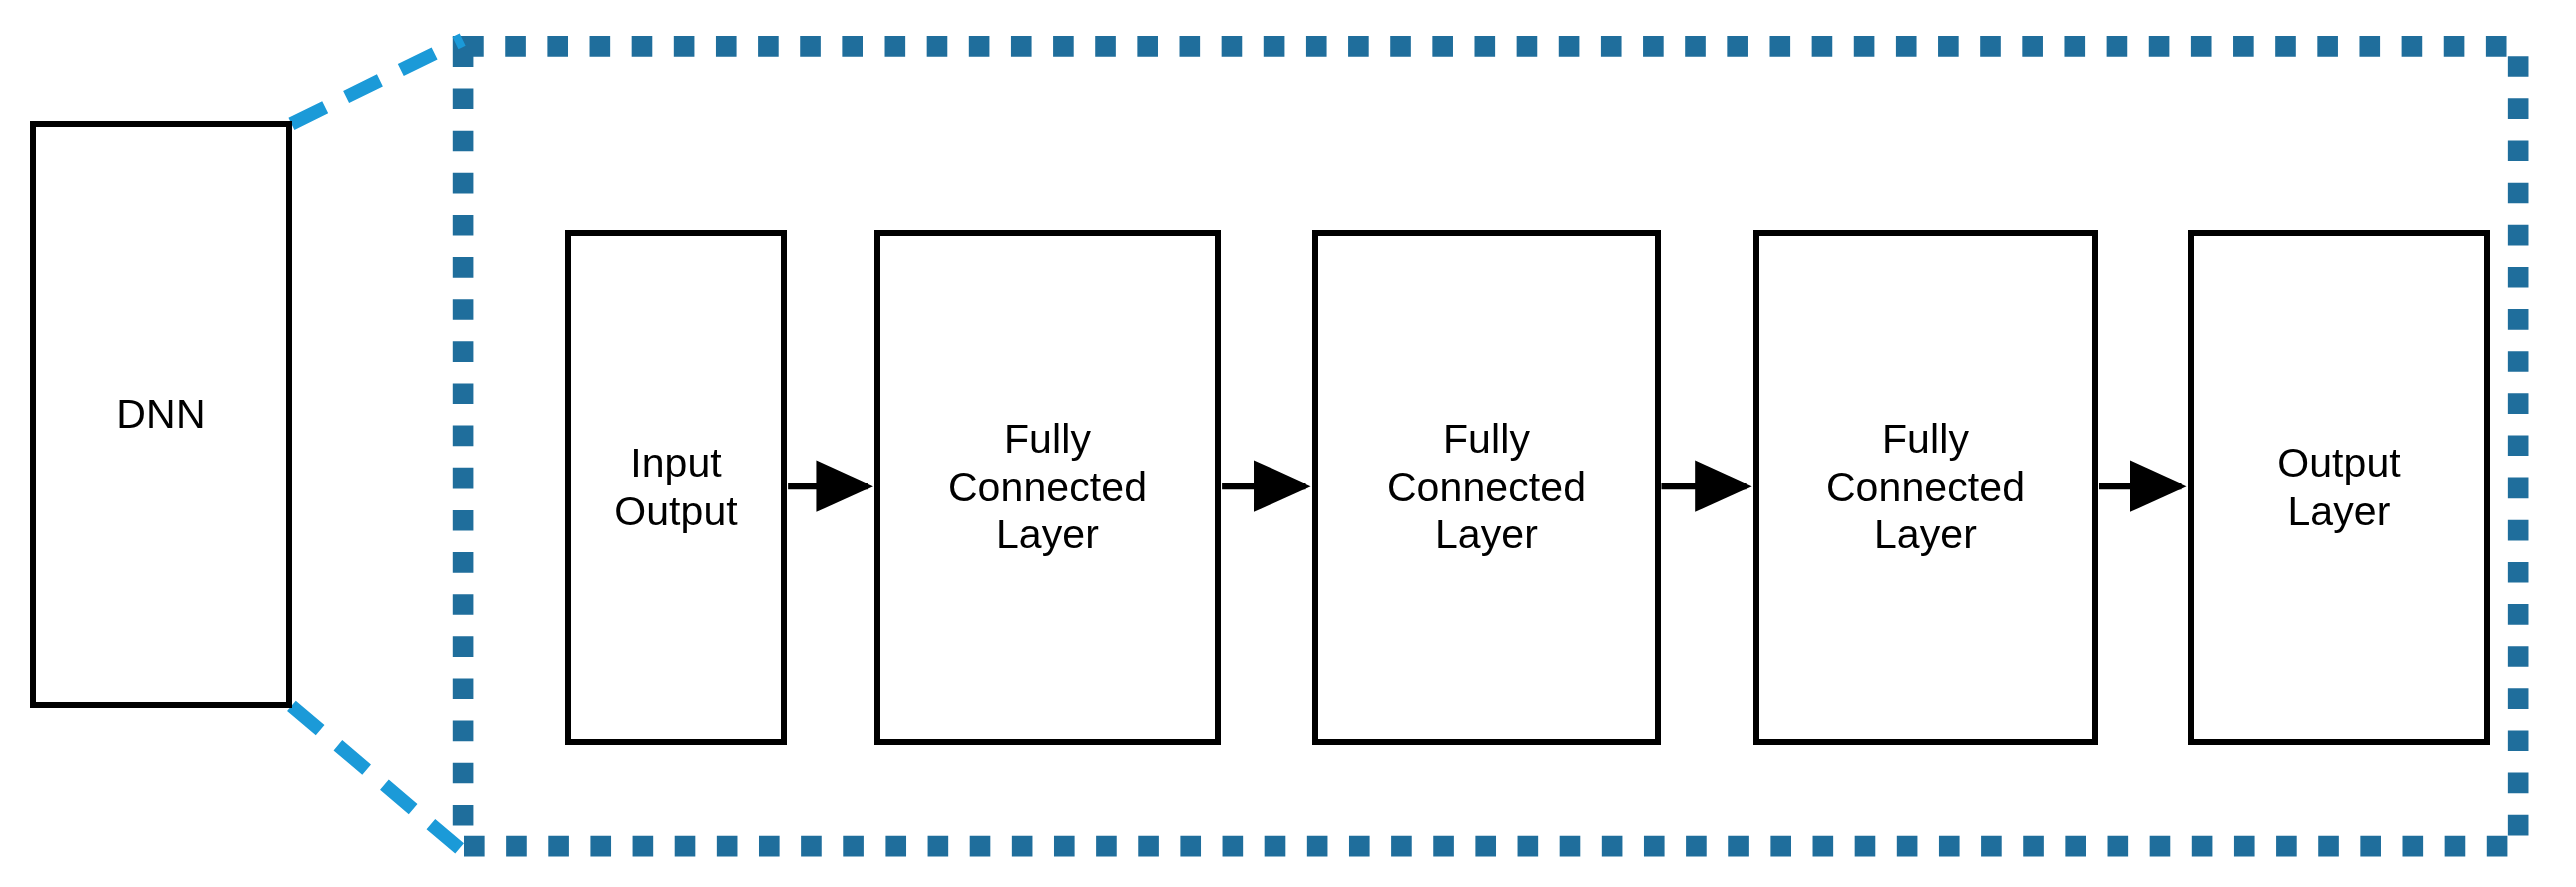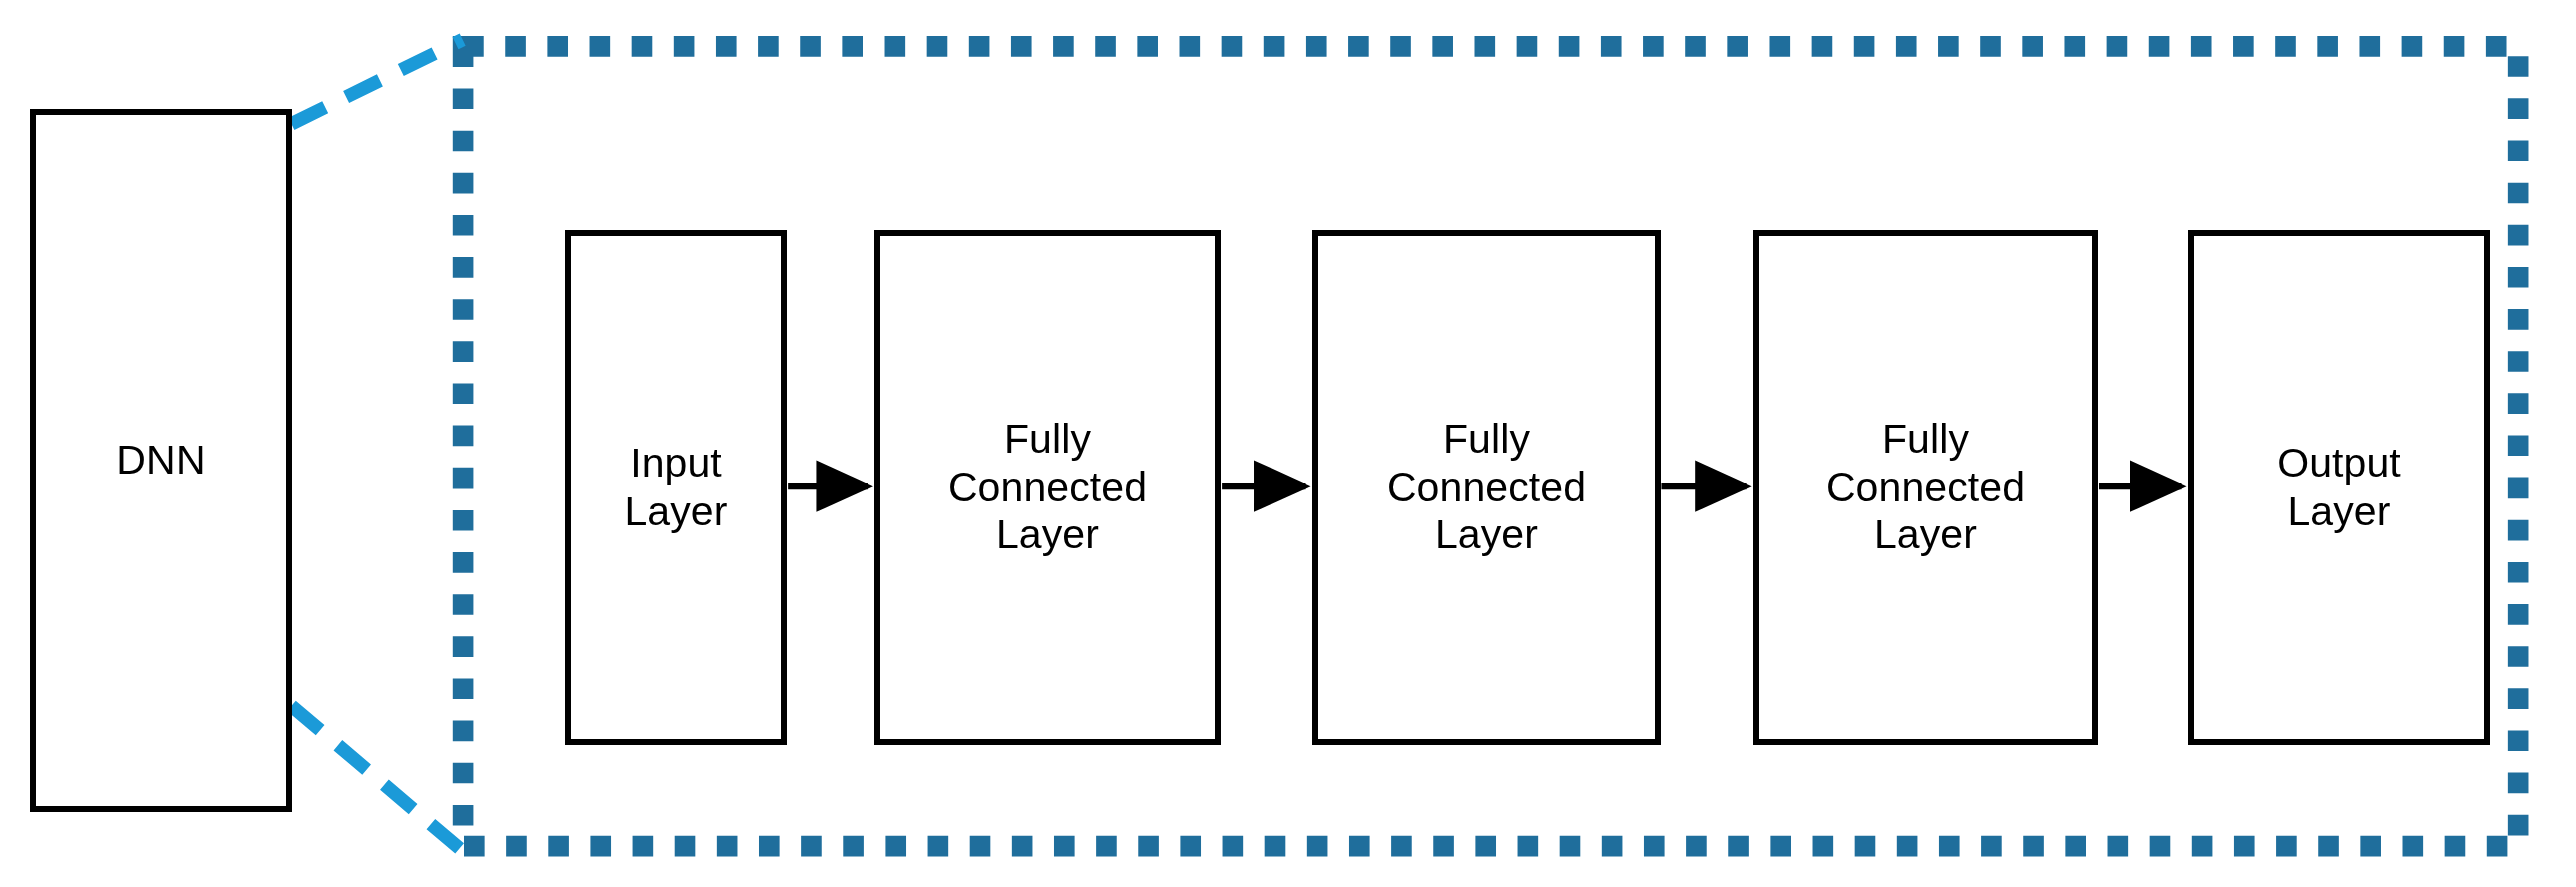--- a/index.html
+++ b/index.html
@@ -22,23 +22,23 @@
     left: 0;
     top: 0;
     width: 2576px;
     height: 888px;
     pointer-events: none;
   }
   
   .dnn-box {
     position: absolute;
     left: 30px;
-    top: 109px;
+    top: 121px;
     width: 262px;
-    height: 703px;
+    height: 587px;
     box-sizing: border-box;
     border: 6.3px solid #000000;
     background: #ffffff;
     display: flex;
     align-items: center;
     justify-content: center;
   }
   .dnn-label {
     font-size: 41px;
     color: #000000;
@@ -96,21 +96,21 @@
     <line x1="1853" y1="542" x2="1948" y2="542" stroke="#000000" stroke-width="7" marker-end="url(#arrowhead)"></line>
     <line x1="2341" y1="542" x2="2433" y2="542" stroke="#000000" stroke-width="7" marker-end="url(#arrowhead)"></line>
   </svg>
 
   <div class="dnn-box">
     <span class="dnn-label">DNN</span>
   </div>
 
   <div class="layer-box box-0">
     <span class="layer-label">Input
-Layer</span>
+Output</span>
   </div>
 
   <div class="layer-box box-1">
     <span class="layer-label">Fully
 Connected
 Layer</span>
   </div>
 
   <div class="layer-box box-2">
     <span class="layer-label">Fully

